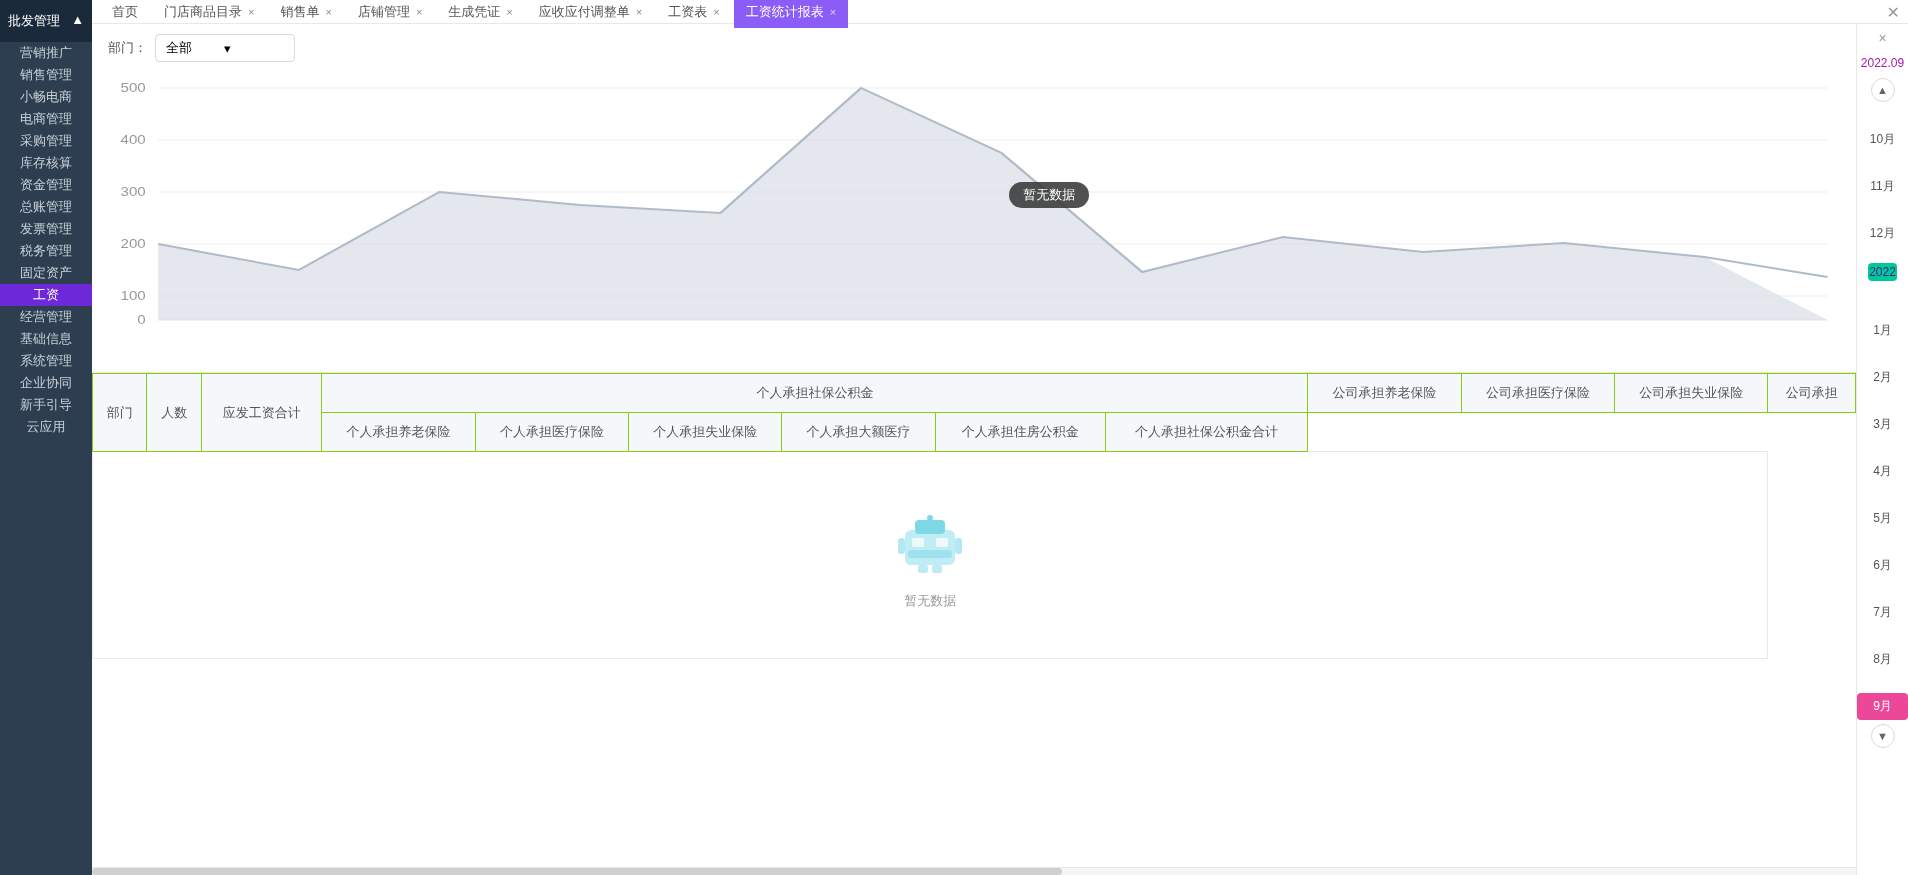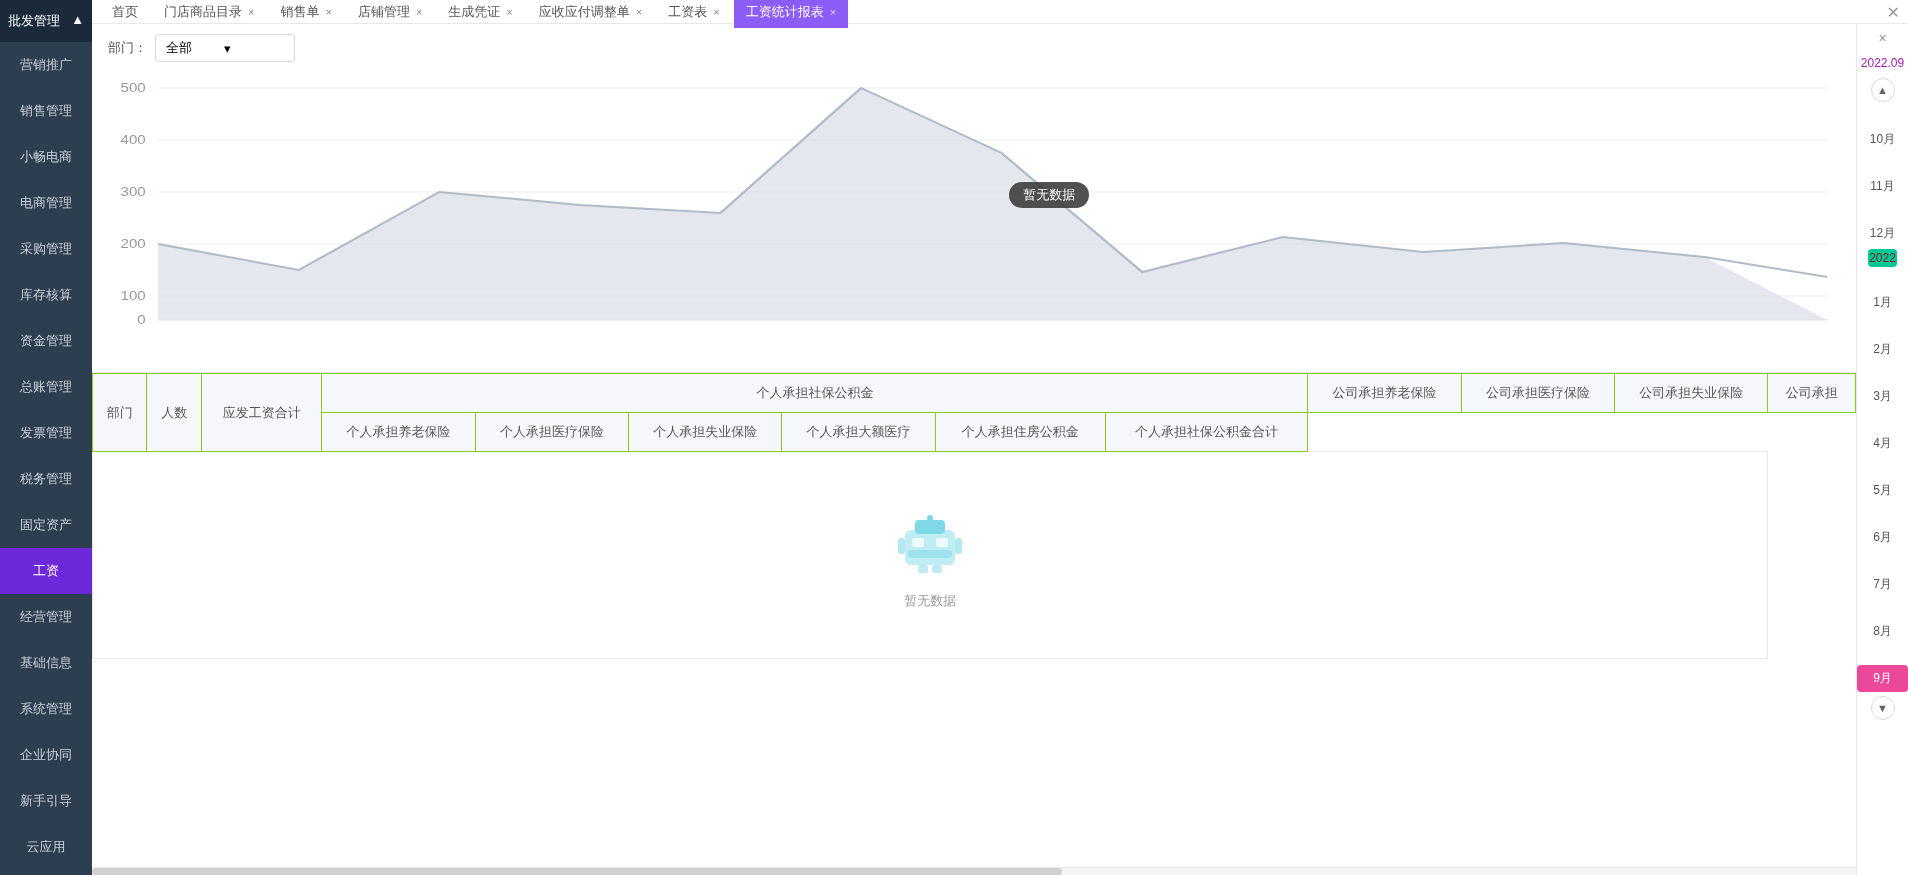--- a/index.html
+++ b/index.html
@@ -22,21 +22,21 @@
       font-size: 13px;
       padding: 12px 8px;
       display: flex;
       justify-content: space-between;
       cursor: pointer;
     }
     .sidebar-item {
       width: 100%;
       color: #c8d0d8;
       font-size: 13px;
-      padding: 14px 0;
+      padding: 2px 0;
       text-align: center;
       cursor: pointer;
     }
     .sidebar-item.active { background: #6d28d9; color: #fff; }
     .sidebar-footer {
       margin-top: auto;
       width: 100%;
       padding: 14px 0;
       text-align: center;
       color: #c8d0d8;
@@ -266,26 +266,26 @@
       width: 100%;
       margin-top: 20px;
     }
     .rs-month.active {
       background: #ec4899;
       color: #fff;
       border-radius: 4px;
     }
     .rs-year-badge {
       background: #00c896;
-      color: #7f1d1d;
+      color: #4c1d95;
       border-radius: 4px;
       padding: 2px 1px;
       font-size: 12px;
       cursor: pointer;
-      margin: 2px 0;
+      margin: 16px 0;
     }
 
     
     .table-wrapper::-webkit-scrollbar { height: 6px; }
     .table-wrapper::-webkit-scrollbar-thumb { background: #ccc; border-radius: 3px; }
 
     
     .bottom-scroll {
       height: 8px;
       background: #f5f5f5;

